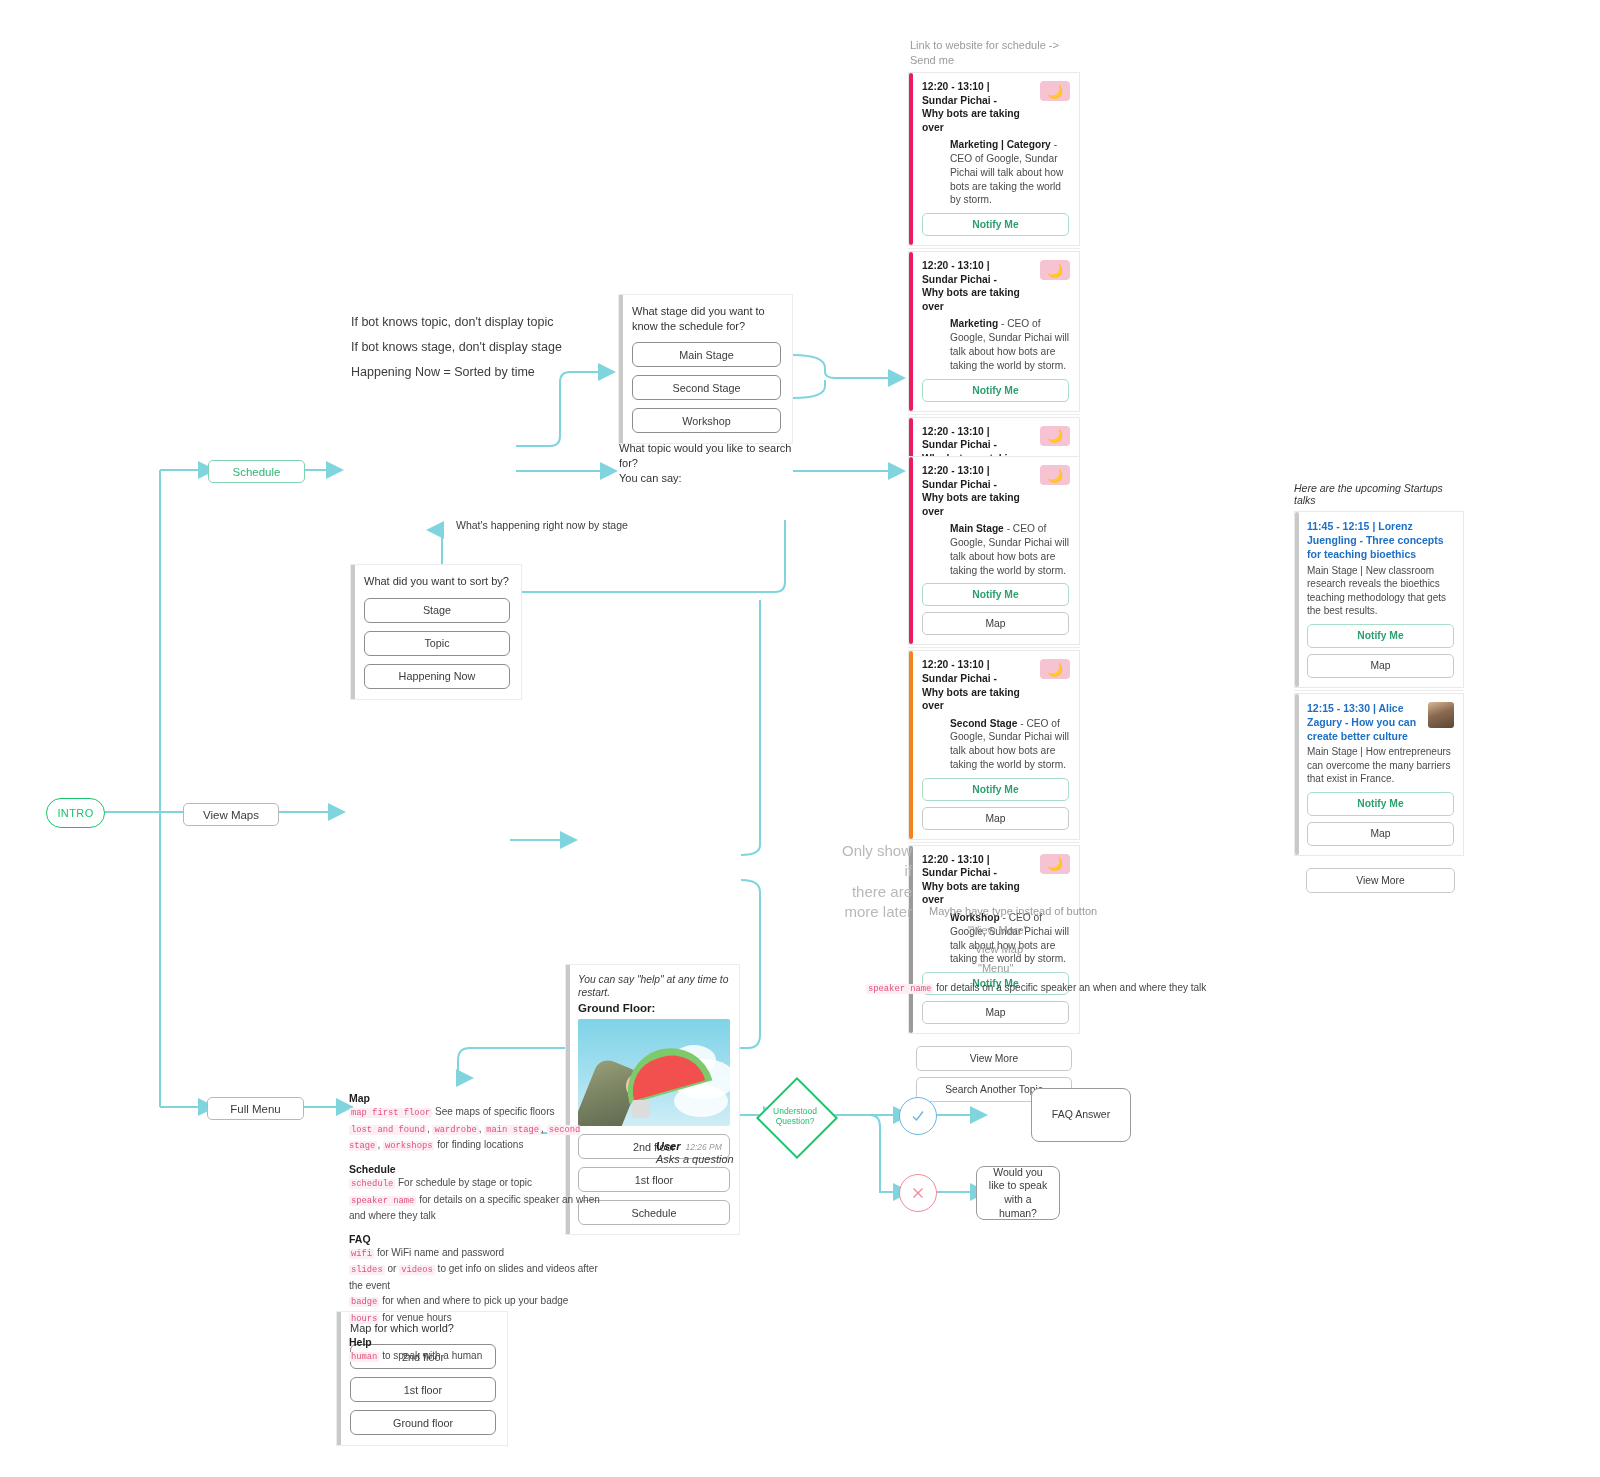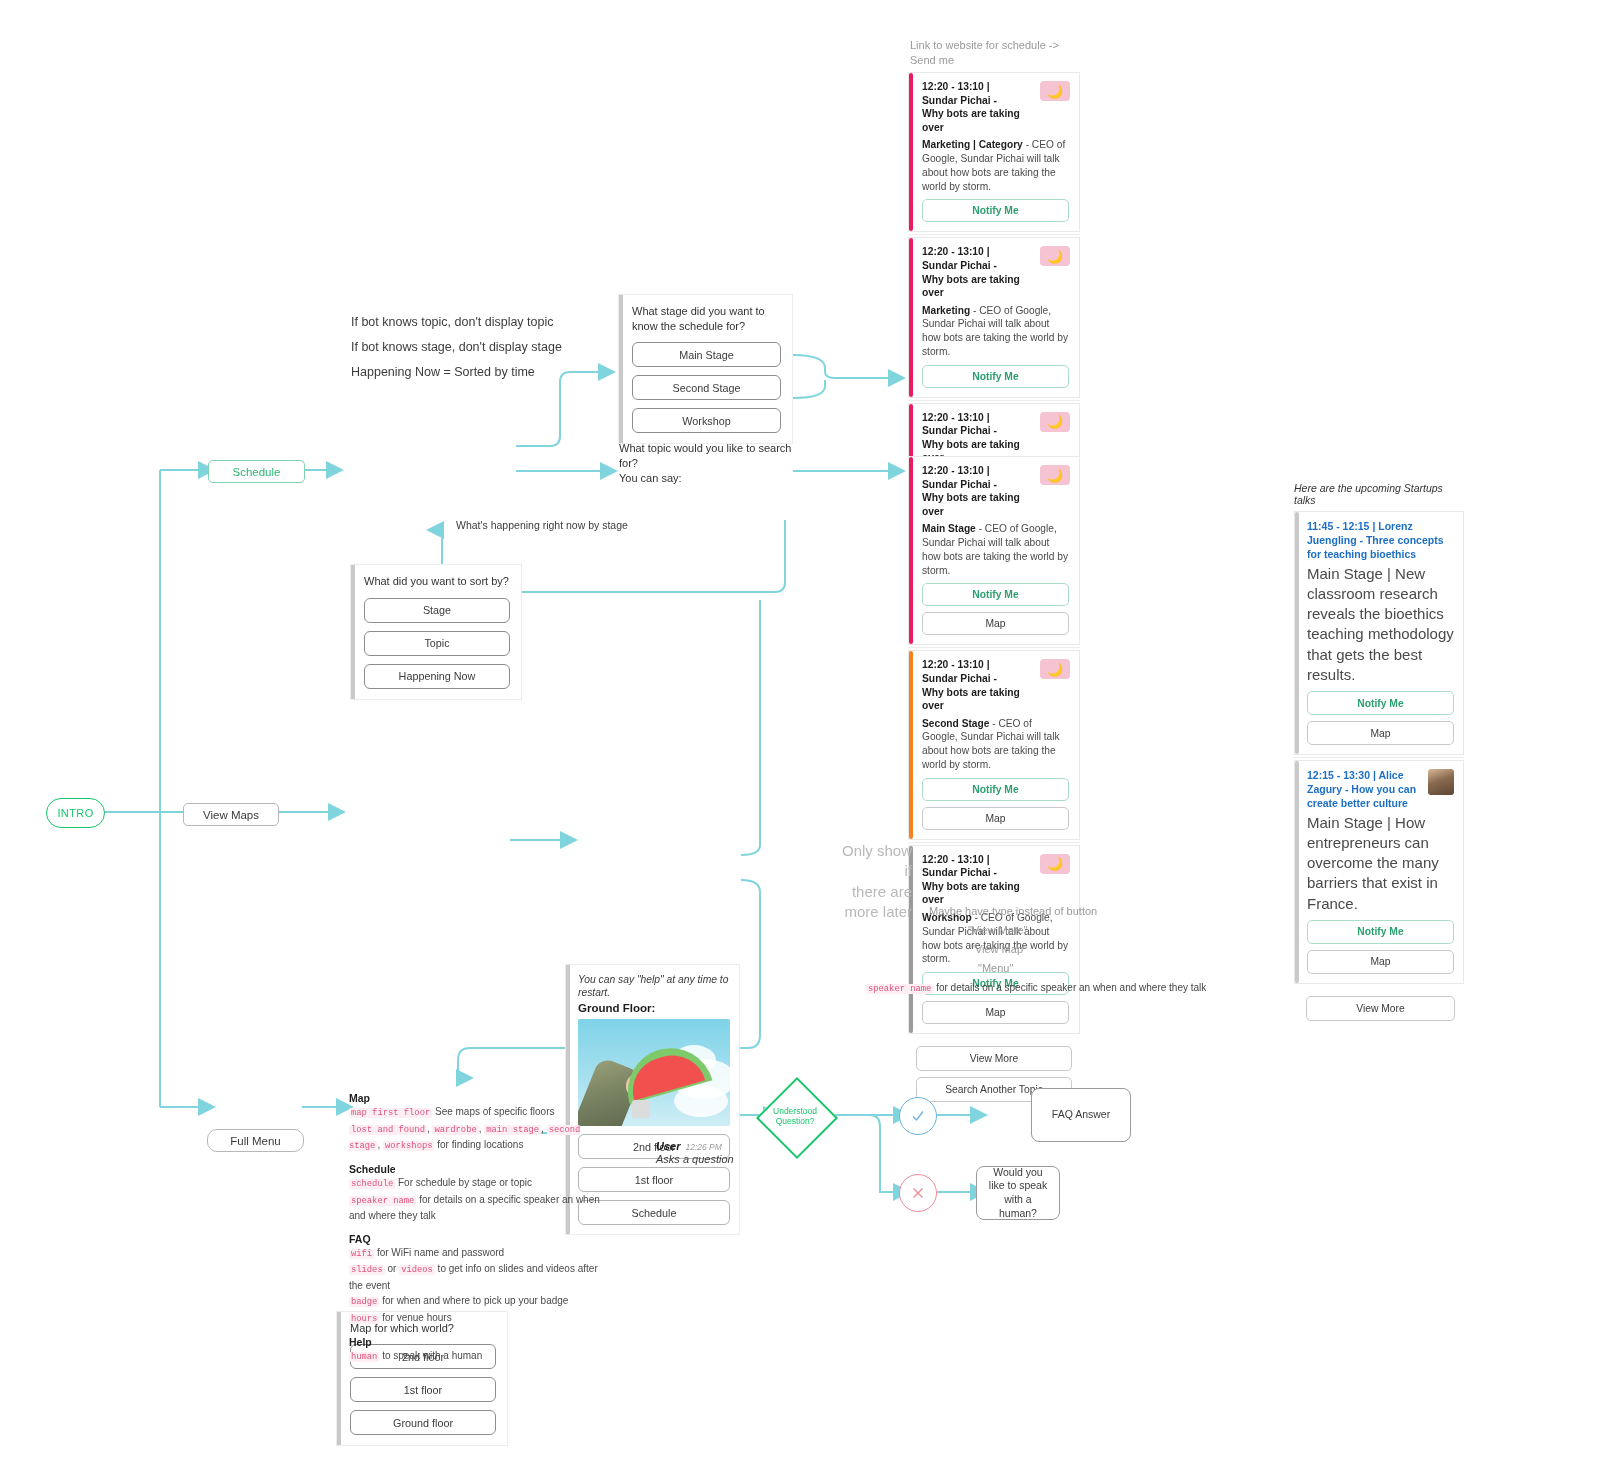--- a/index.html
+++ b/index.html
@@ -29,21 +29,21 @@
         display:flex;align-items:center;justify-content:center;text-align:center;
         font-size:10.5px;color:#3b3b3b;line-height:1.3;padding:4px 8px;
         box-sizing:border-box;}
 
   
   .msg{background:#fff;position:relative;box-sizing:border-box;}
   .msg .bar{position:absolute;left:0;top:0;bottom:0;width:4px;border-radius:2px;}
   .msg .inner{padding:7px 10px 9px 13px;}
   .msg-title{font-size:10.3px;font-weight:bold;color:#1d1d1d;line-height:1.32;
         padding-right:48px;}
-  .msg-body{font-size:10.2px;color:#4a4a4a;line-height:1.35;margin-top:4px;}
+  .msg-body{font-size:10.2px;color:#4a4a4a;line-height:1.35;margin-top:4px;margin-left:28px;}
   .msg-body b{color:#1d1d1d;}
   .thumb{position:absolute;right:9px;top:8px;width:30px;height:20px;border-radius:4px;
         background:#f6c3d2;display:flex;align-items:center;justify-content:center;
         font-size:13px;line-height:1;}
   .btn{border:1px solid #c9c9c9;border-radius:5px;background:#fff;
         display:flex;align-items:center;justify-content:center;
         font-size:10.3px;color:#3b3b3b;height:21px;margin-top:6px;}
   .btn.notify{border-color:#a9ddc6;color:#2c9f6e;font-weight:bold;}
   .sep{height:1px;background:#ececec;}
 
@@ -58,21 +58,21 @@
 
   
   .code{font-family:"Liberation Mono", monospace;font-size:8.8px;color:#e0527c;
         background:#fdeef3;border-radius:2px;padding:0 2px;}
   .codelist{font-family:"Liberation Mono", monospace;font-size:9px;color:#e0527c;
         line-height:1.5;}
   .codelist span{background:#fdeef3;border-radius:2px;padding:0 2px;}
 
   
   .sp-title{font-size:10.5px;font-weight:bold;color:#1c6fc4;line-height:1.35;}
-  .sp-body{font-size:15px;color:#4a4a4a;line-height:1.35;margin-top:2px;}
+  .sp-body{font-size:10px;color:#4a4a4a;line-height:1.35;margin-top:2px;}
   .sp-head{font-size:10.5px;color:#333;font-style:italic;}
 
   
   .mb-h{font-size:10.5px;font-weight:bold;color:#1d1d1d;margin-top:9px;}
   .mb-l{font-size:10px;color:#4a4a4a;line-height:1.55;}
 
   
   .photo{position:relative;overflow:hidden;border-radius:2px;
          background:linear-gradient(180deg,#7fd3e8 0%,#a7e0ef 55%,#cfeef6 100%);}
   .cloud{position:absolute;border-radius:50%;background:rgba(255,255,255,.85);}
@@ -388,21 +388,21 @@
     <div class="pbtn">Ground floor</div>
   </div>
 </div>
 
 <div class="abs intro-pill" style="left:46px;top:798px;width:57px;height:28px;">INTRO</div>
 
 <div class="abs chip green" style="left:208px;top:460px;width:95px;height:21px;">Schedule</div>
 
 <div class="abs chip" style="left:183px;top:803px;width:94px;height:21px;">View Maps</div>
 
-<div class="abs chip" style="left:207px;top:1129px;width:95px;height:21px;border-radius:10px;">Full Menu</div>
+<div class="abs chip" style="left:207px;top:1097px;width:95px;height:21px;">Full Menu</div>
 
 <div class="abs" style="left:349px;top:1092px;width:265px;">
   <div class="mb-h" style="margin-top:0;">Map</div>
   <div class="mb-l">
     <span class="code">map first floor</span><span> See maps of specific floors</span>
   </div>
   <div class="mb-l">
     <span class="code">lost and found</span><span>, </span><span class="code">wardrobe</span><span>, </span><span class="code">main stage</span><span>, </span><span class="code">second stage</span><span>, </span><span class="code">workshops</span><span> for finding locations</span>
   </div>
 

